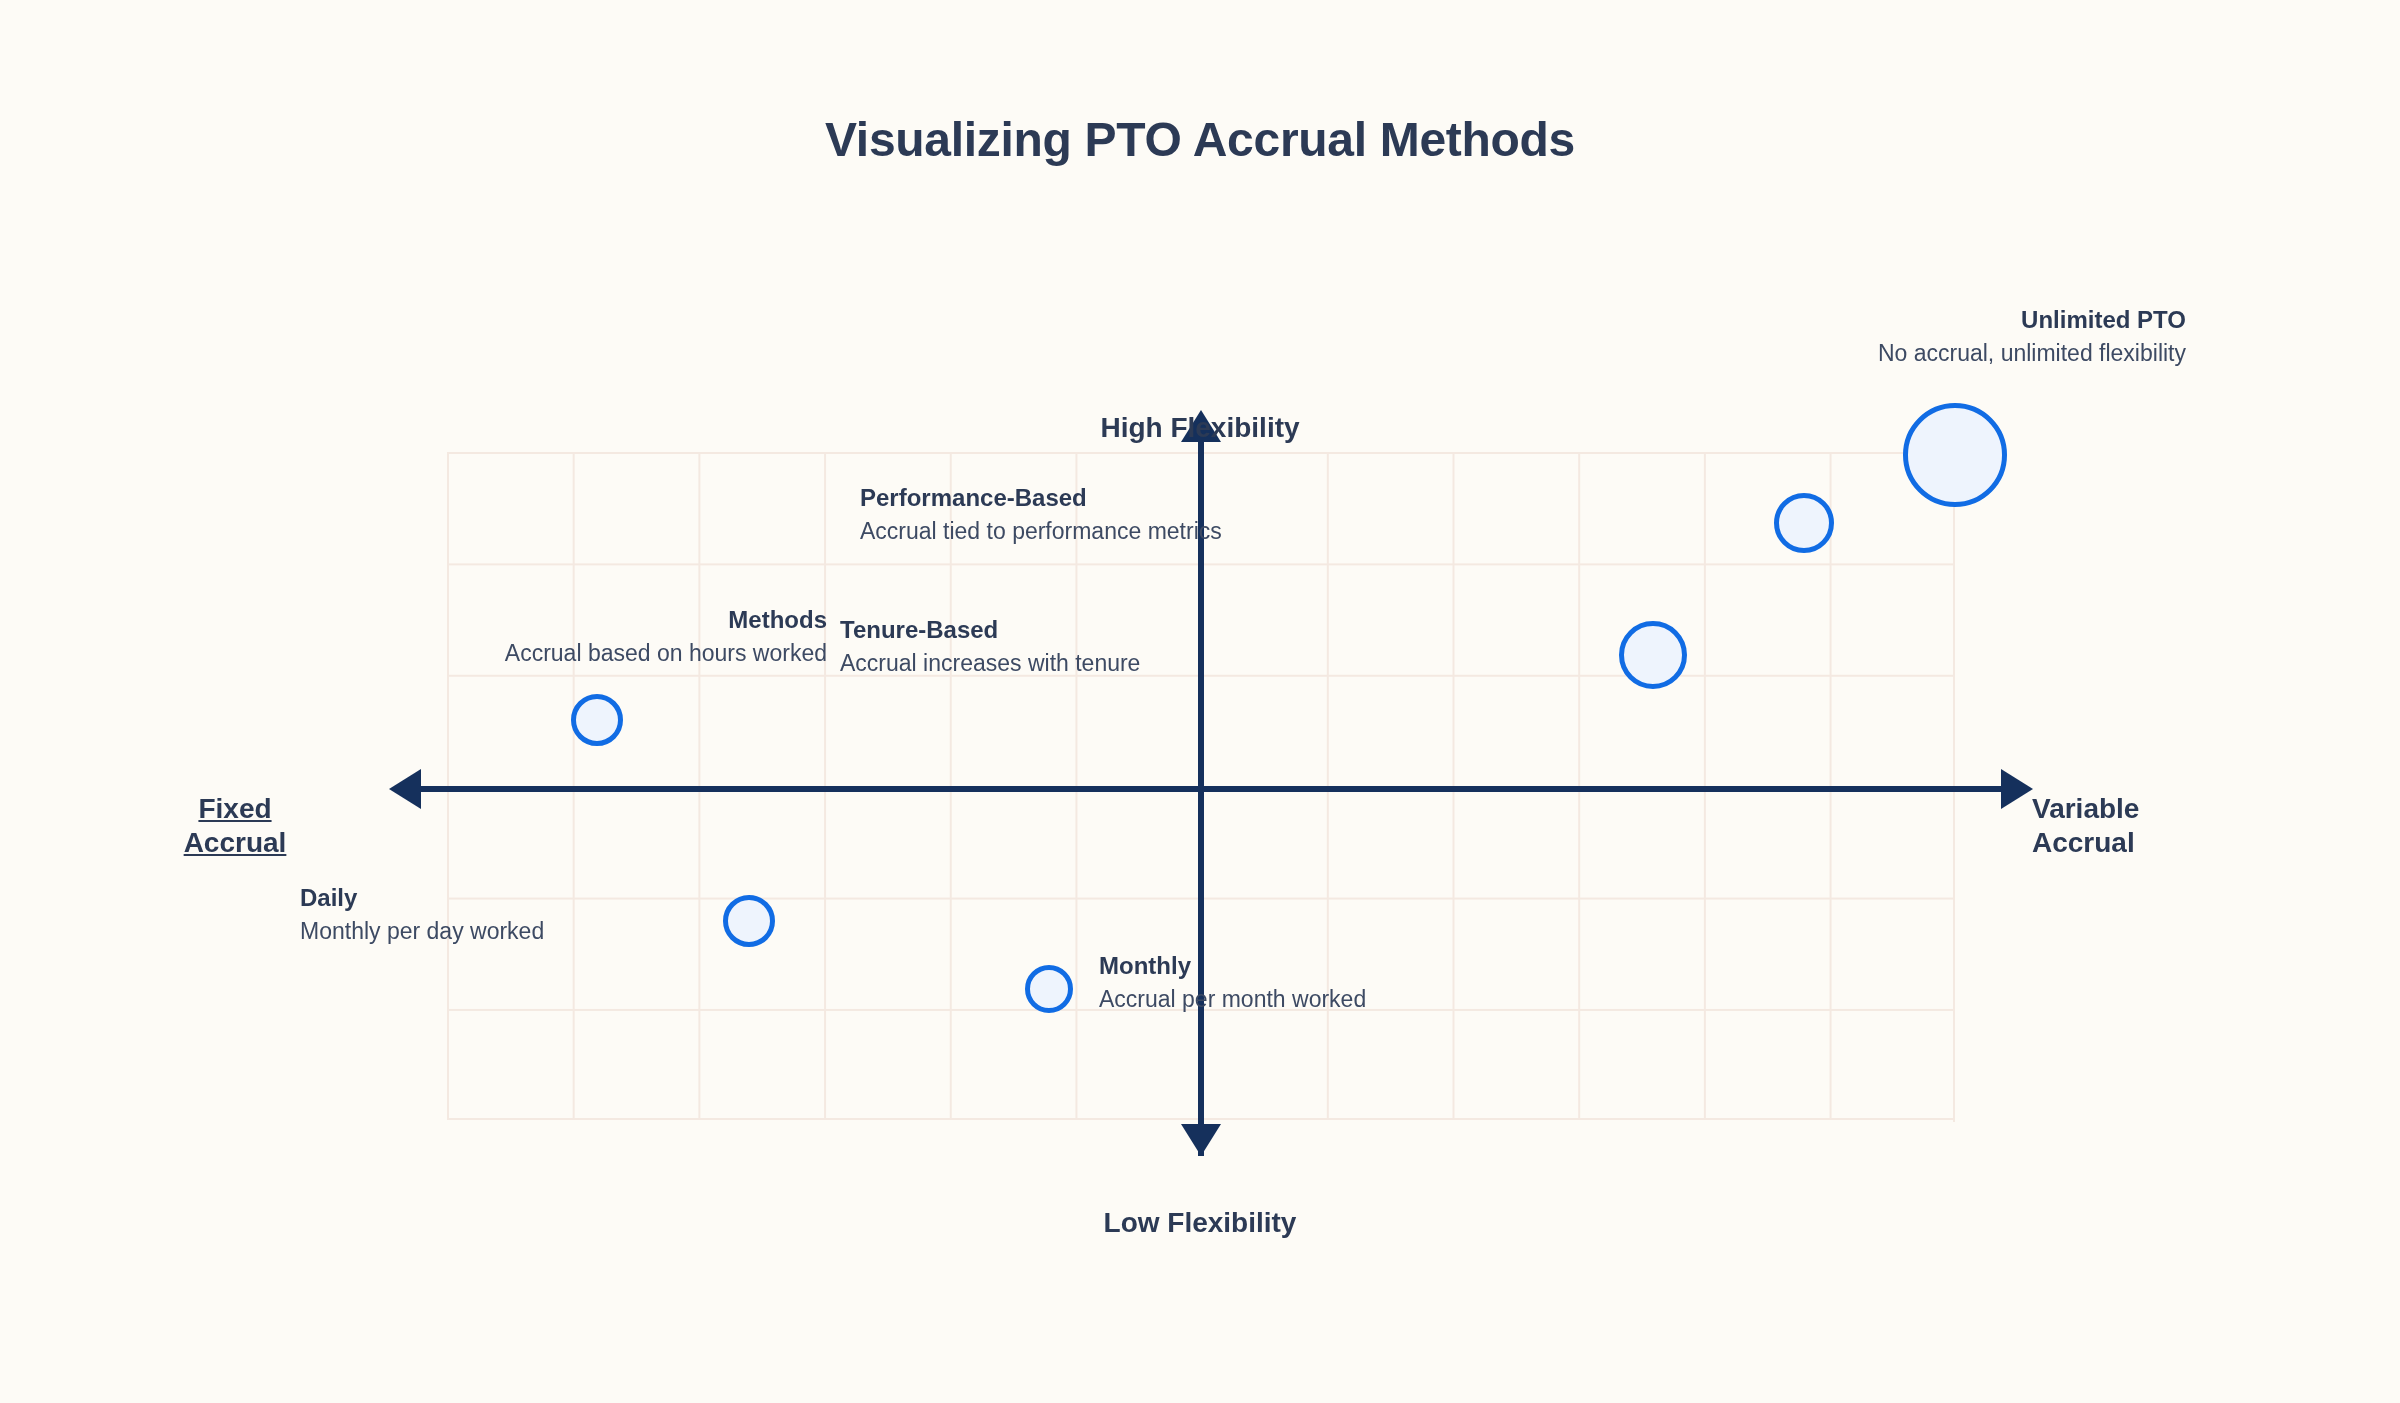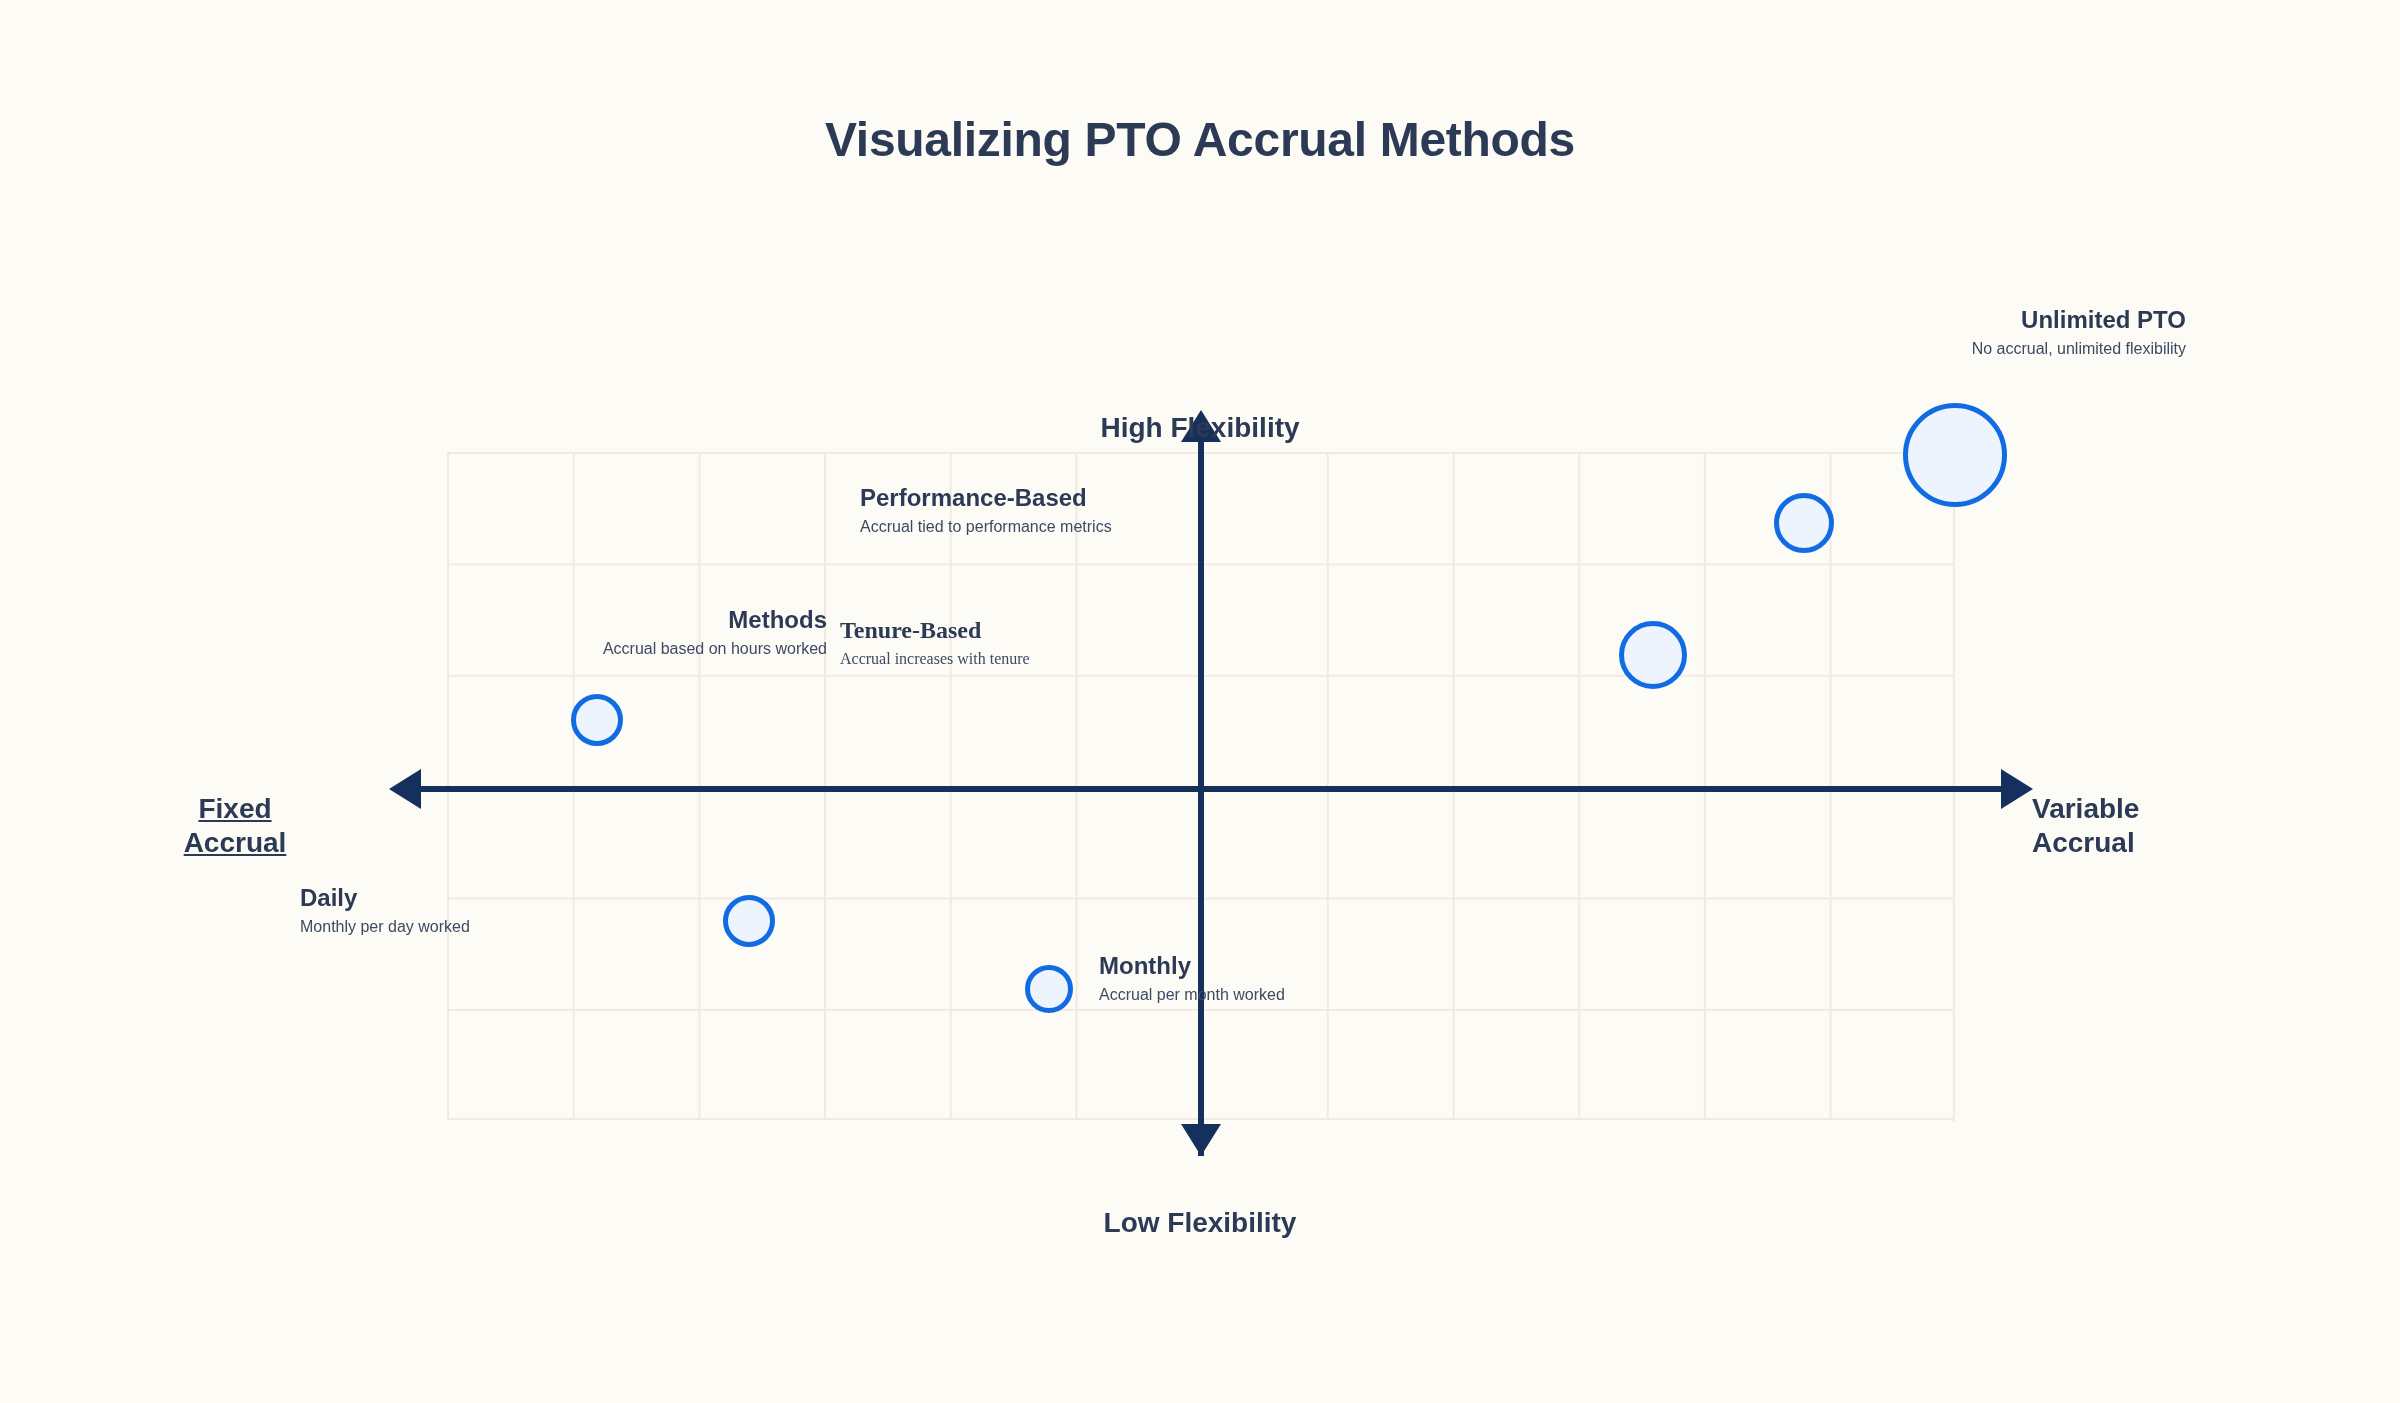--- a/index.html
+++ b/index.html
@@ -165,21 +165,21 @@
     position: absolute;
     line-height: 1.18;
   }
   .item-title {
     font-size: 24px;
     font-weight: bold;
     color: #2c3a55;
     display: block;
   }
   .item-desc {
-    font-size: 16px;
+    font-size: 23px;
     font-weight: normal;
     color: #3d4a63;
     display: block;
     margin-top: 6px;
   }
   .align-center { text-align: right; }
   .align-right  { text-align: left; }
   .align-left   { text-align: left; }
 </style>
 </head>
@@ -221,21 +221,21 @@
       <div class="item-label align-right" style="left: 300px; top: 884px; width: 412px;">
         <span class="item-title">Daily</span>
         <span class="item-desc">Monthly per day worked</span>
       </div>
       <div class="bubble" style="left: 1025px; top: 965px; width: 48px; height: 48px;"></div>
       <div class="item-label align-left" style="left: 1087px; top: 952px; width: 420px; margin-left: 12px;">
         <span class="item-title">Monthly</span>
         <span class="item-desc">Accrual per month worked</span>
       </div>
       <div class="bubble" style="left: 1619px; top: 621px; width: 68px; height: 68px;"></div>
-      <div class="item-label align-right" style="left: 840px; top: 616px; width: 764px; font-family: Liberation Serif, serif;">
+      <div class="item-label align-right" style="left: 840px; top: 616px; width: 764px;">
         <span class="item-title">Tenure-Based</span>
         <span class="item-desc">Accrual increases with tenure</span>
       </div>
       <div class="bubble" style="left: 1774px; top: 493px; width: 60px; height: 60px;"></div>
       <div class="item-label align-right" style="left: 860px; top: 484px; width: 910px;">
         <span class="item-title">Performance-Based</span>
         <span class="item-desc">Accrual tied to performance metrics</span>
       </div>
       <div class="bubble" style="left: 1903px; top: 403px; width: 104px; height: 104px;"></div>
       <div class="item-label align-center" style="left: 1724px; top: 306px; width: 462px;">

